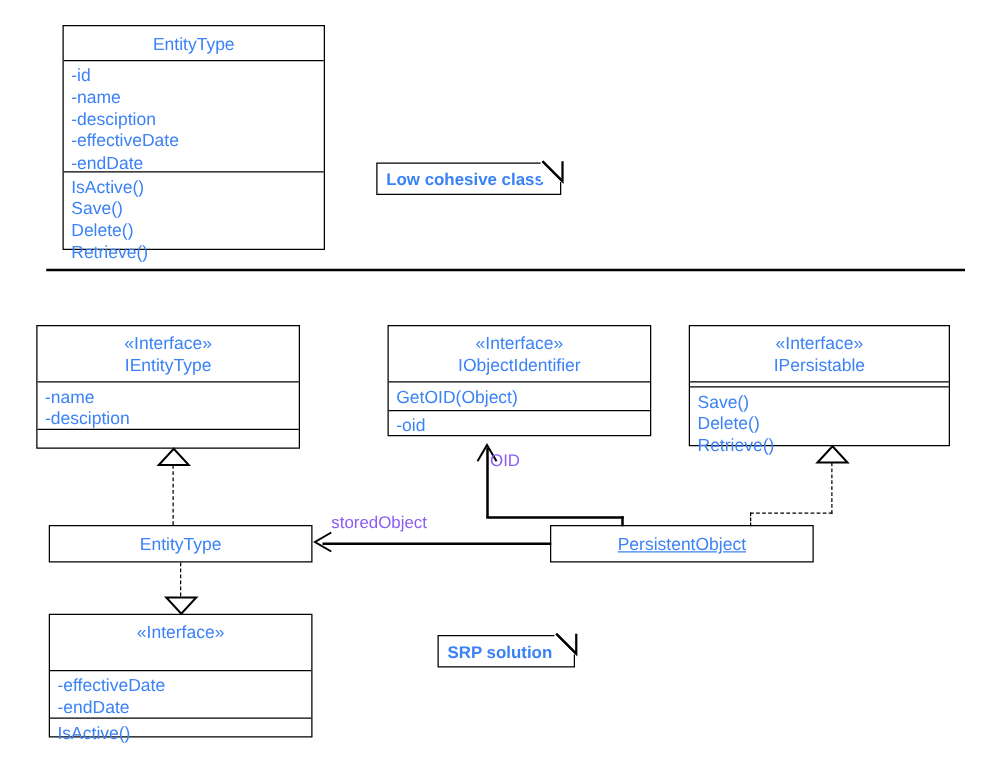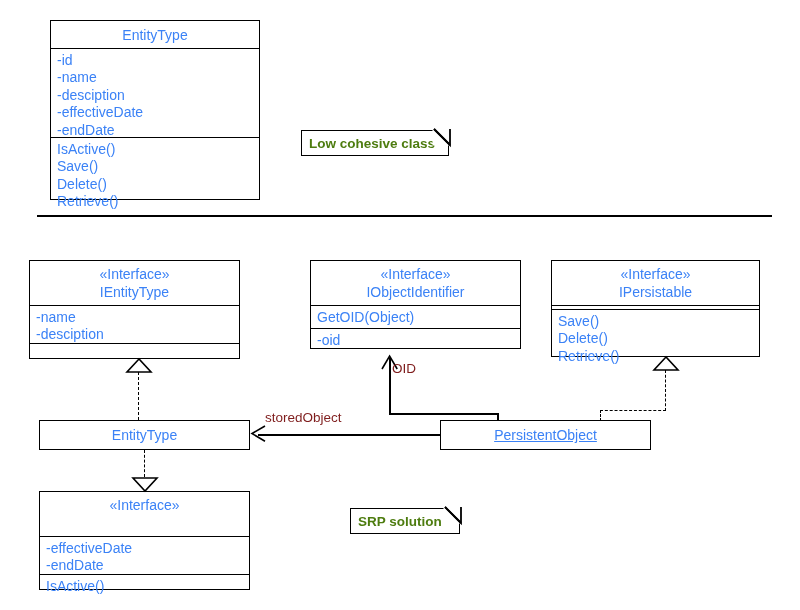--- a/index.html
+++ b/index.html
@@ -60,21 +60,21 @@
     white-space: pre;
   }
   
   .note {
     position: absolute;
     box-sizing: border-box;
     background: #ffffff;
     border: 1.8px solid #000000;
     font-weight: bold;
     font-size: 13.5px;
-    color: #4d7c0f;
+    color: #3b82f6;
     display: flex;
     align-items: center;
     padding-left: 7px;
   }
   
   .hline, .vline {
     position: absolute;
     background: #000000;
   }
   .hline { height: 1.6px; }
@@ -90,21 +90,21 @@
     border-top: 1.6px dashed #000000;
   }
   .divider {
     position: absolute;
     background: #000000;
     height: 2.2px;
   }
   .edge-label {
     position: absolute;
     font-size: 13.5px;
-    color: #7f1d1d;
+    color: #8b5cf6;
     white-space: nowrap;
     font-family: "Liberation Sans", sans-serif;
   }
   svg.glyph {
     position: absolute;
     overflow: visible;
   }
 </style>
 </head>
 <body>

